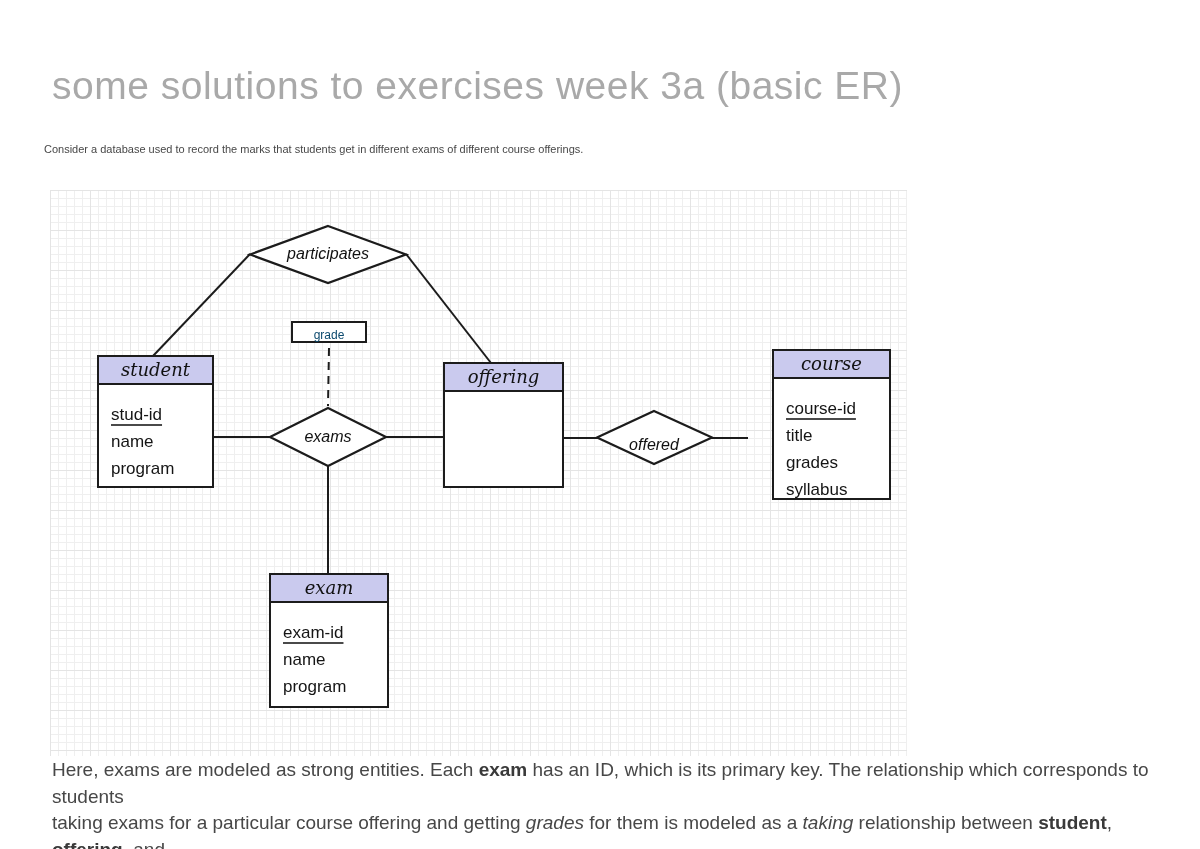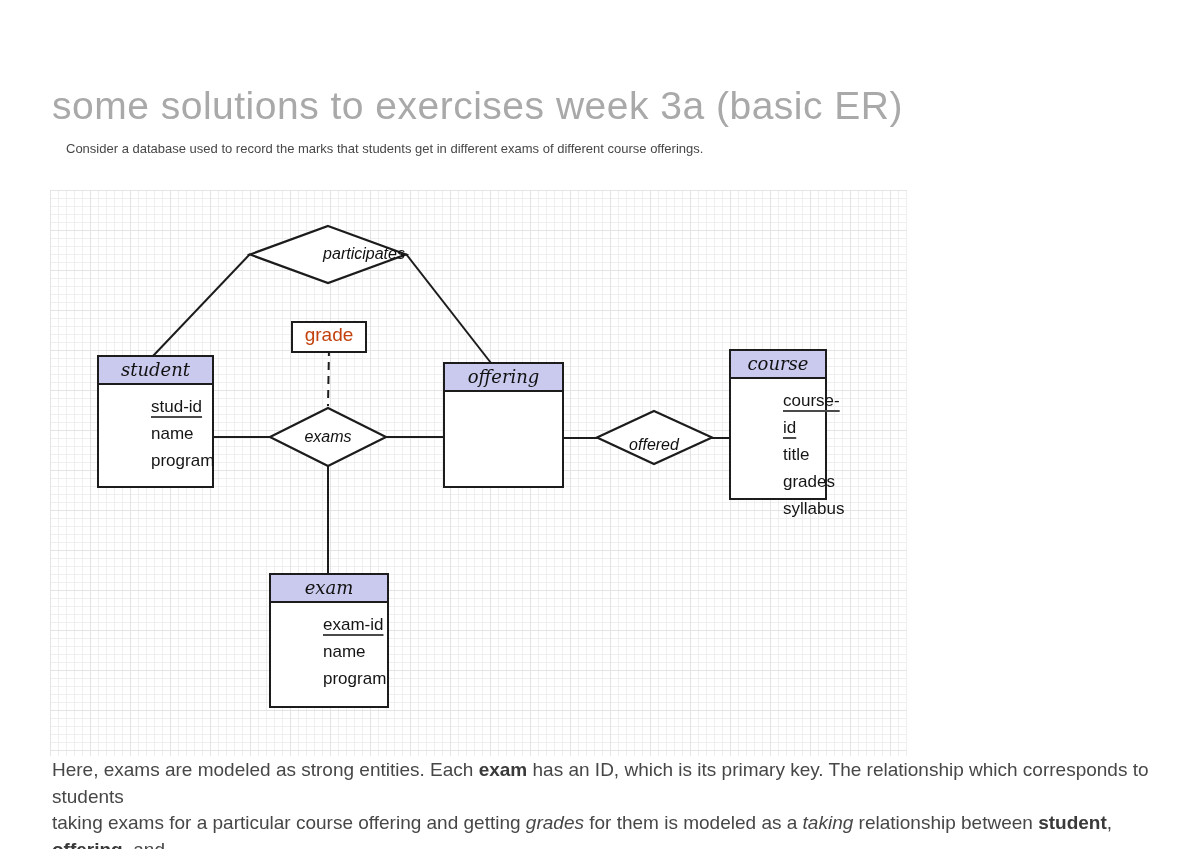--- a/index.html
+++ b/index.html
@@ -5,26 +5,25 @@
   * { margin: 0; padding: 0; box-sizing: border-box; }
   html, body { width: 1200px; height: 849px; background: #ffffff; overflow: hidden; }
   body { font-family: "Liberation Sans", sans-serif; position: relative; }
 
   .page { position: absolute; left: 0; top: 0; width: 1200px; height: 849px; background: #fff; }
 
   .doc-title {
     position: absolute; left: 52px; top: 64px; width: 1100px;
     font-size: 39px; font-weight: 200; color: #a9a9a9; letter-spacing: 0.5px;
     font-family: "Liberation Sans", sans-serif;
-    margin-top: 20px;
   }
 
   .intro {
-    position: absolute; left: 66px; top: 136px; width: 1110px;
-    font-size: 13px; line-height: 26px; color: #474747;
+    position: absolute; left: 44px; top: 136px; width: 1110px;
+    font-size: 11px; line-height: 26px; color: #474747;
   }
   .intro .bold { font-weight: bold; color: #3d3d3d; }
 
   .diagram {
     position: absolute; left: 50px; top: 190px; width: 857px; height: 566px;
     background-color: #ffffff;
     background-image:
       linear-gradient(to right, #e4e4e4 1px, transparent 1px),
       linear-gradient(to bottom, #e4e4e4 1px, transparent 1px),
       linear-gradient(to right, #efefef 1px, transparent 1px),
@@ -36,42 +35,42 @@
 
   .entity {
     position: absolute; background: #ffffff; border: 2px solid #1c1c1c;
   }
   .entity-header {
     background: #cacaee; border-bottom: 2px solid #1c1c1c;
     text-align: center; font-family: "DejaVu Serif", serif;
     font-style: italic; font-size: 18px; color: #111;
     height: 28px; line-height: 26px;
   }
-  .entity-body { padding: 8px 0 0 12px; margin-left: 40px; }
+  .entity-body { padding: 16px 0 0 12px; }
   .attr {
     font-size: 17px; line-height: 27px; color: #151515;
     font-family: "Liberation Sans", sans-serif;
   }
   .attr.key span {
     text-decoration: underline;
     text-decoration-thickness: 1.5px;
     text-underline-offset: 4px;
     text-decoration-color: #4a4a4a;
   }
 
   .rel-label {
     position: absolute; transform: translate(-50%, -50%);
     font-style: italic; font-size: 16px; color: #111; white-space: nowrap;
     font-family: "Liberation Sans", sans-serif;
   }
 
   .attr-box {
-    position: absolute; left: 241px; top: 131px; width: 76px; height: 32px;
+    position: absolute; left: 241px; top: 131px; width: 76px; height: 22px;
     background: #fff; border: 2px solid #1c1c1c;
-    text-align: center; font-size: 19px; line-height: 24px; color: #c2410c;
+    text-align: center; font-size: 12px; line-height: 24px; color: #0c4a6e;
   }
 
   .closing {
     position: absolute; left: 52px; top: 757px; width: 1110px;
     font-size: 19px; line-height: 26.5px; color: #474747;
   }
   .closing .b { font-weight: bold; color: #3a3a3a; }
   .closing .i { font-style: italic; }
 </style>
 </head>
@@ -96,40 +95,40 @@
       <line x1="335" y1="247" x2="394" y2="247" stroke="#1c1c1c" stroke-width="2"></line>
       <line x1="513" y1="248" x2="549" y2="248" stroke="#1c1c1c" stroke-width="2"></line>
       <line x1="660" y1="248" x2="698" y2="248" stroke="#1c1c1c" stroke-width="2"></line>
       <line x1="278" y1="274" x2="278" y2="384" stroke="#1c1c1c" stroke-width="2"></line>
 
       <polygon points="278,36 356,64.5 278,93 200,64.5" fill="#ffffff" stroke="#1c1c1c" stroke-width="2.2"></polygon>
       <polygon points="278,218 336,247 278,276 220,247" fill="#ffffff" stroke="#1c1c1c" stroke-width="2.2"></polygon>
       <polygon points="604,221 662,247.5 604,274 547,247.5" fill="#ffffff" stroke="#1c1c1c" stroke-width="2.2"></polygon>
     </svg>
 
-    <div class="rel-label" style="left:278px; top:64px;margin-left:36px;">participates</div>
+    <div class="rel-label" style="left:278px; top:64px;">participates</div>
     <div class="rel-label" style="left:278px; top:247px;">exams</div>
     <div class="rel-label" style="left:604px; top:255px;">offered</div>
 
     <div class="attr-box">grade</div>
 
     <div class="entity" style="left:47px; top:165px; width:117px; height:133px;">
       <div class="entity-header">student</div>
       <div class="entity-body">
         <div class="attr key"><span>stud-id</span></div>
         <div class="attr">name</div>
         <div class="attr">program</div>
       </div>
     </div>
 
     <div class="entity" style="left:393px; top:172px; width:121px; height:126px;">
       <div class="entity-header">offering</div>
     </div>
 
-    <div class="entity" style="left:679px; top:159px; width:98px; height:151px;">
+    <div class="entity" style="left:722px; top:159px; width:119px; height:151px;">
       <div class="entity-header">course</div>
       <div class="entity-body">
         <div class="attr key"><span>course-id</span></div>
         <div class="attr">title</div>
         <div class="attr">grades</div>
         <div class="attr">syllabus</div>
       </div>
     </div>
 
     <div class="entity" style="left:219px; top:383px; width:120px; height:135px;">

